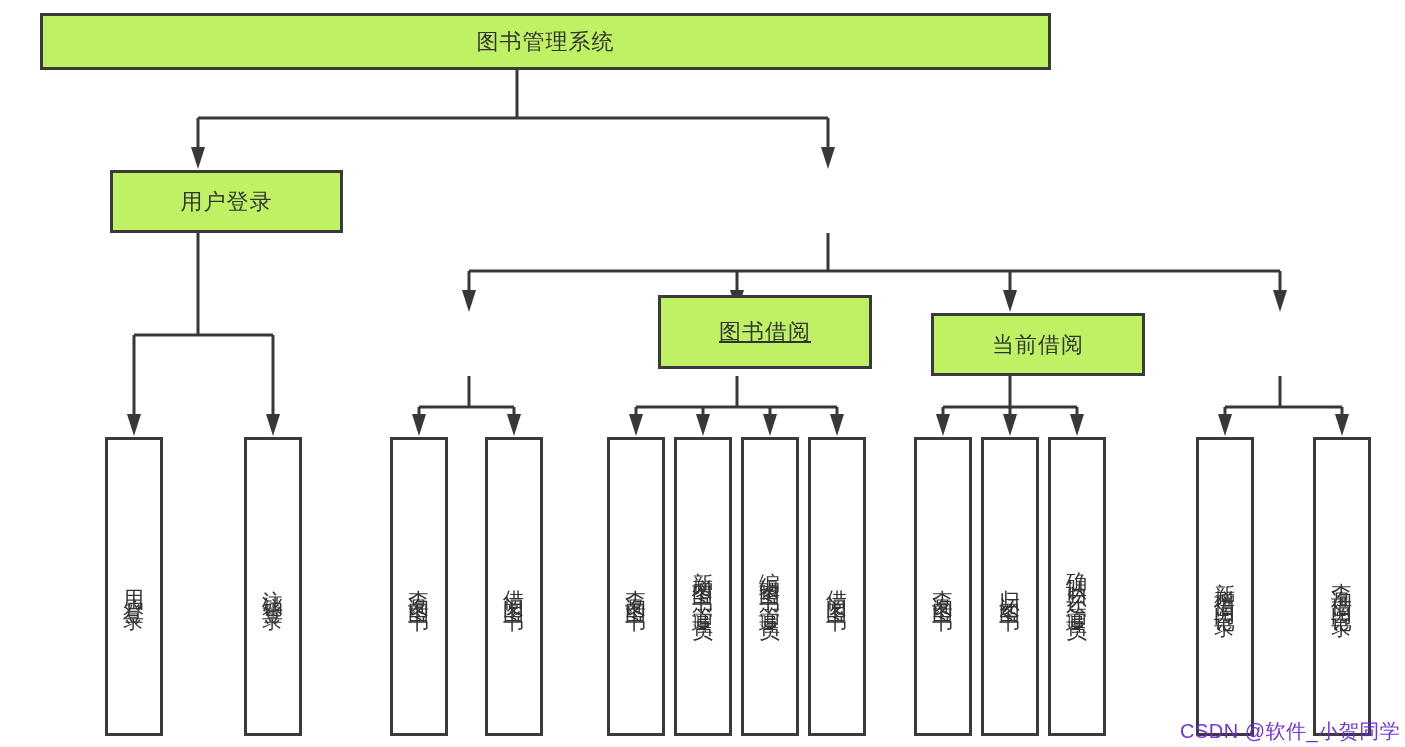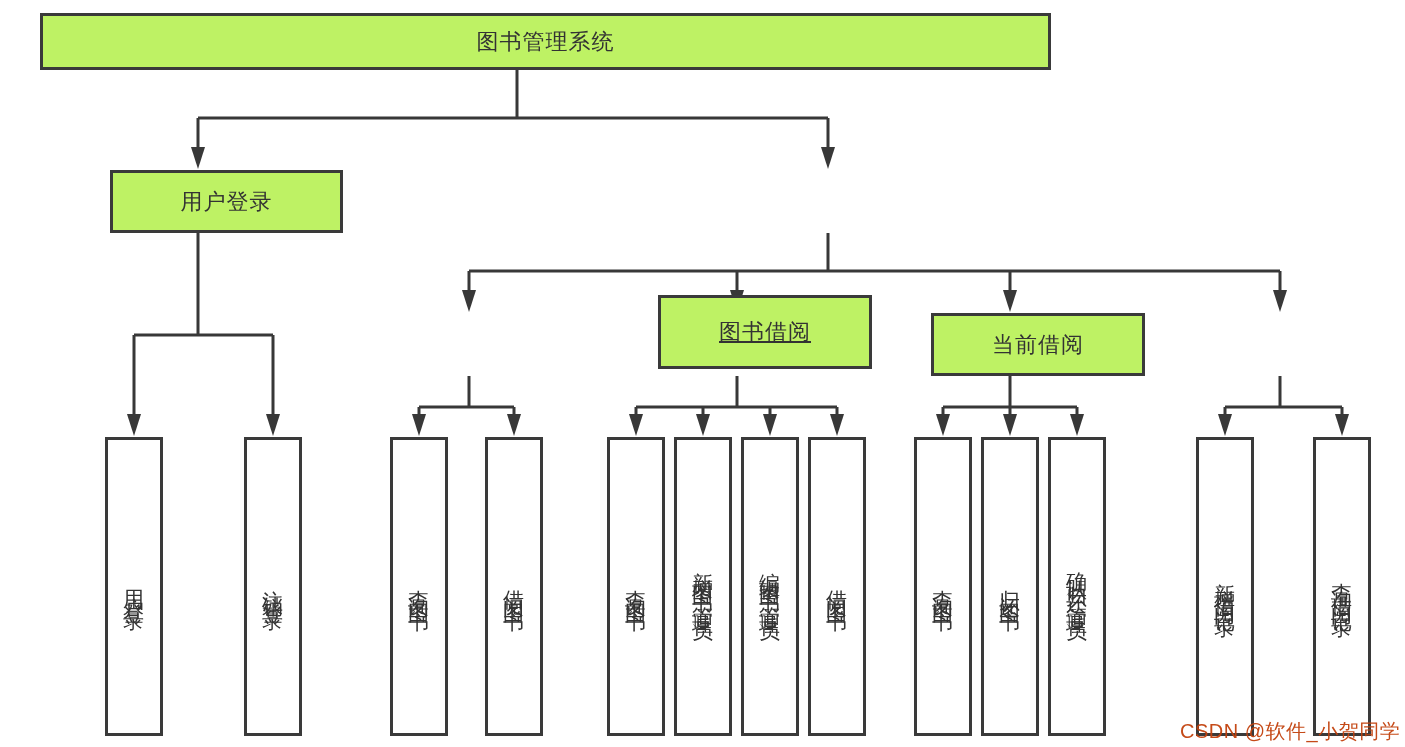--- a/index.html
+++ b/index.html
@@ -19,21 +19,21 @@
     border:3px solid #3a3a3a; top:437px; width:58px; height:299px;
     display:flex; align-items:center; justify-content:center; z-index:1;
   }
   .leaf-label {
     writing-mode:vertical-rl; text-orientation:mixed;
     font-size:21px; letter-spacing:7px; line-height:1; color:#333333;
     white-space:nowrap;
   }
   .watermark {
     position:absolute; left:1180px; top:718px; z-index:2;
-    font-size:20px; color:#c2410c; letter-spacing:0.5px; white-space:nowrap;
+    font-size:20px; color:#6d28d9; letter-spacing:0.5px; white-space:nowrap;
     opacity:0.95;
   }
 </style>
 </head>
 <body>
 
 <div class="canvas">
 
   <svg class="connector-layer" width="1405" height="747" viewBox="0 0 1405 747">
     <g stroke="#383838" stroke-width="3" fill="none">

